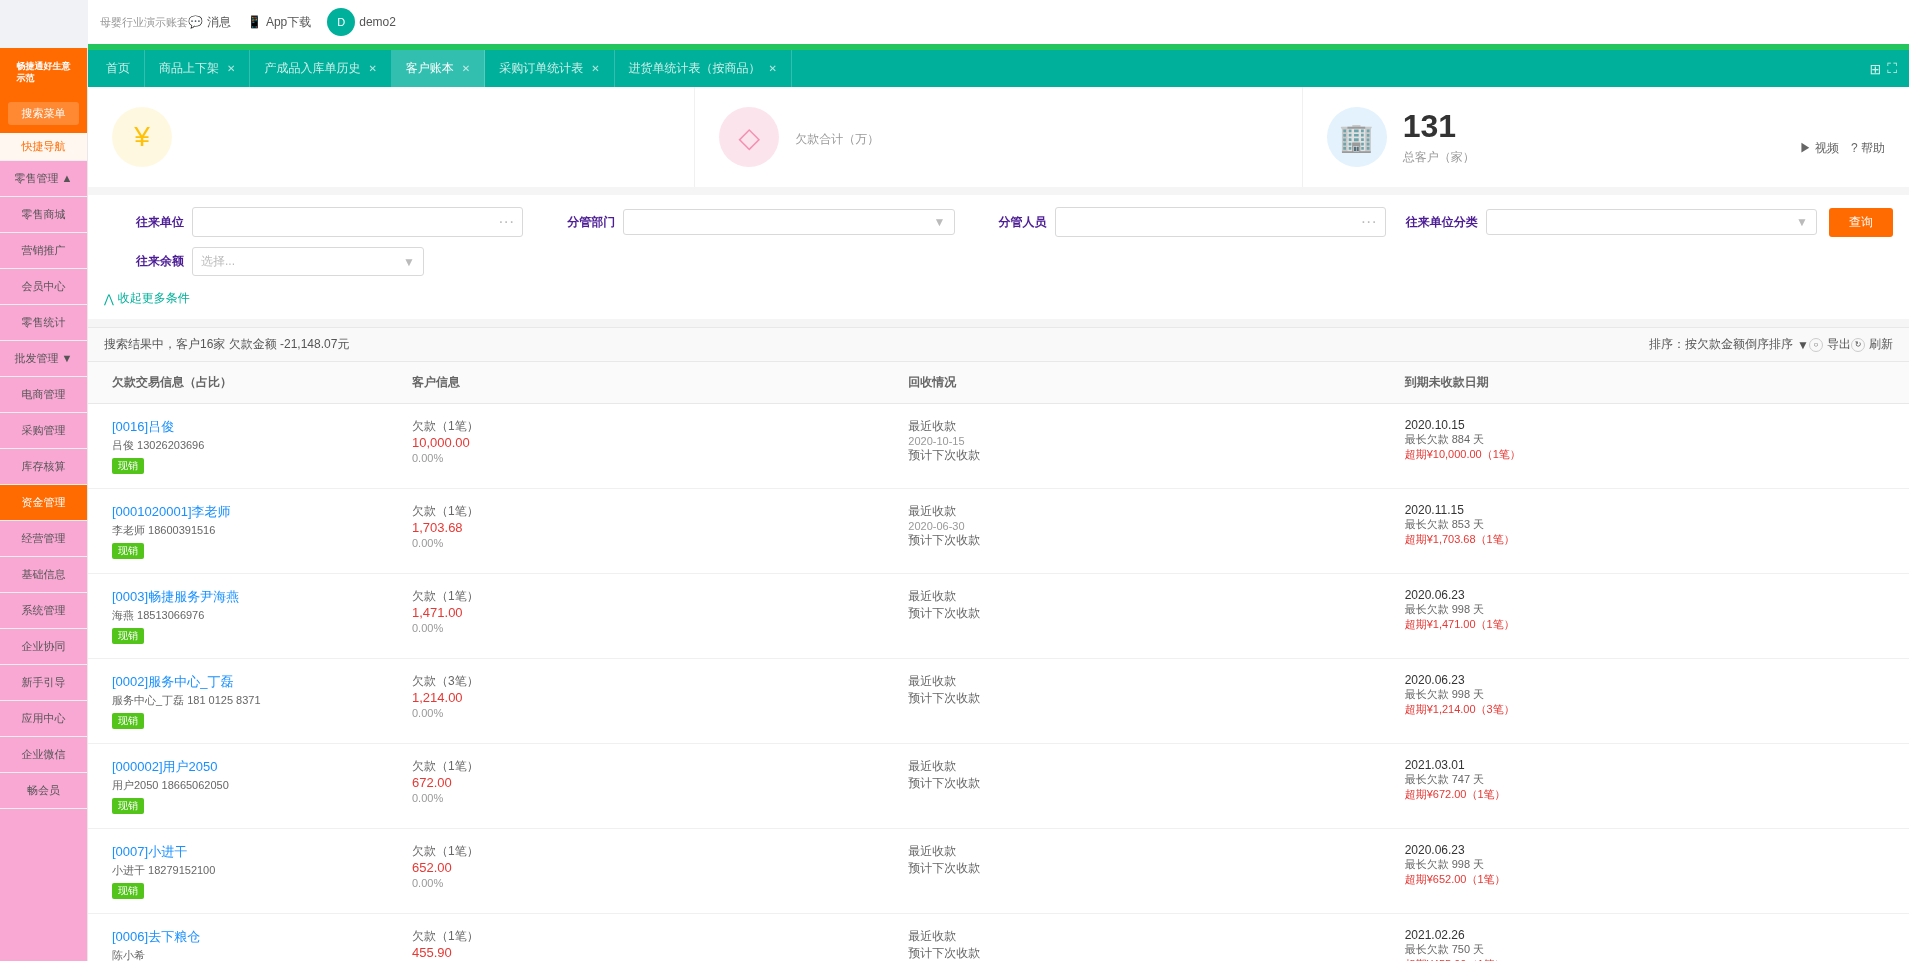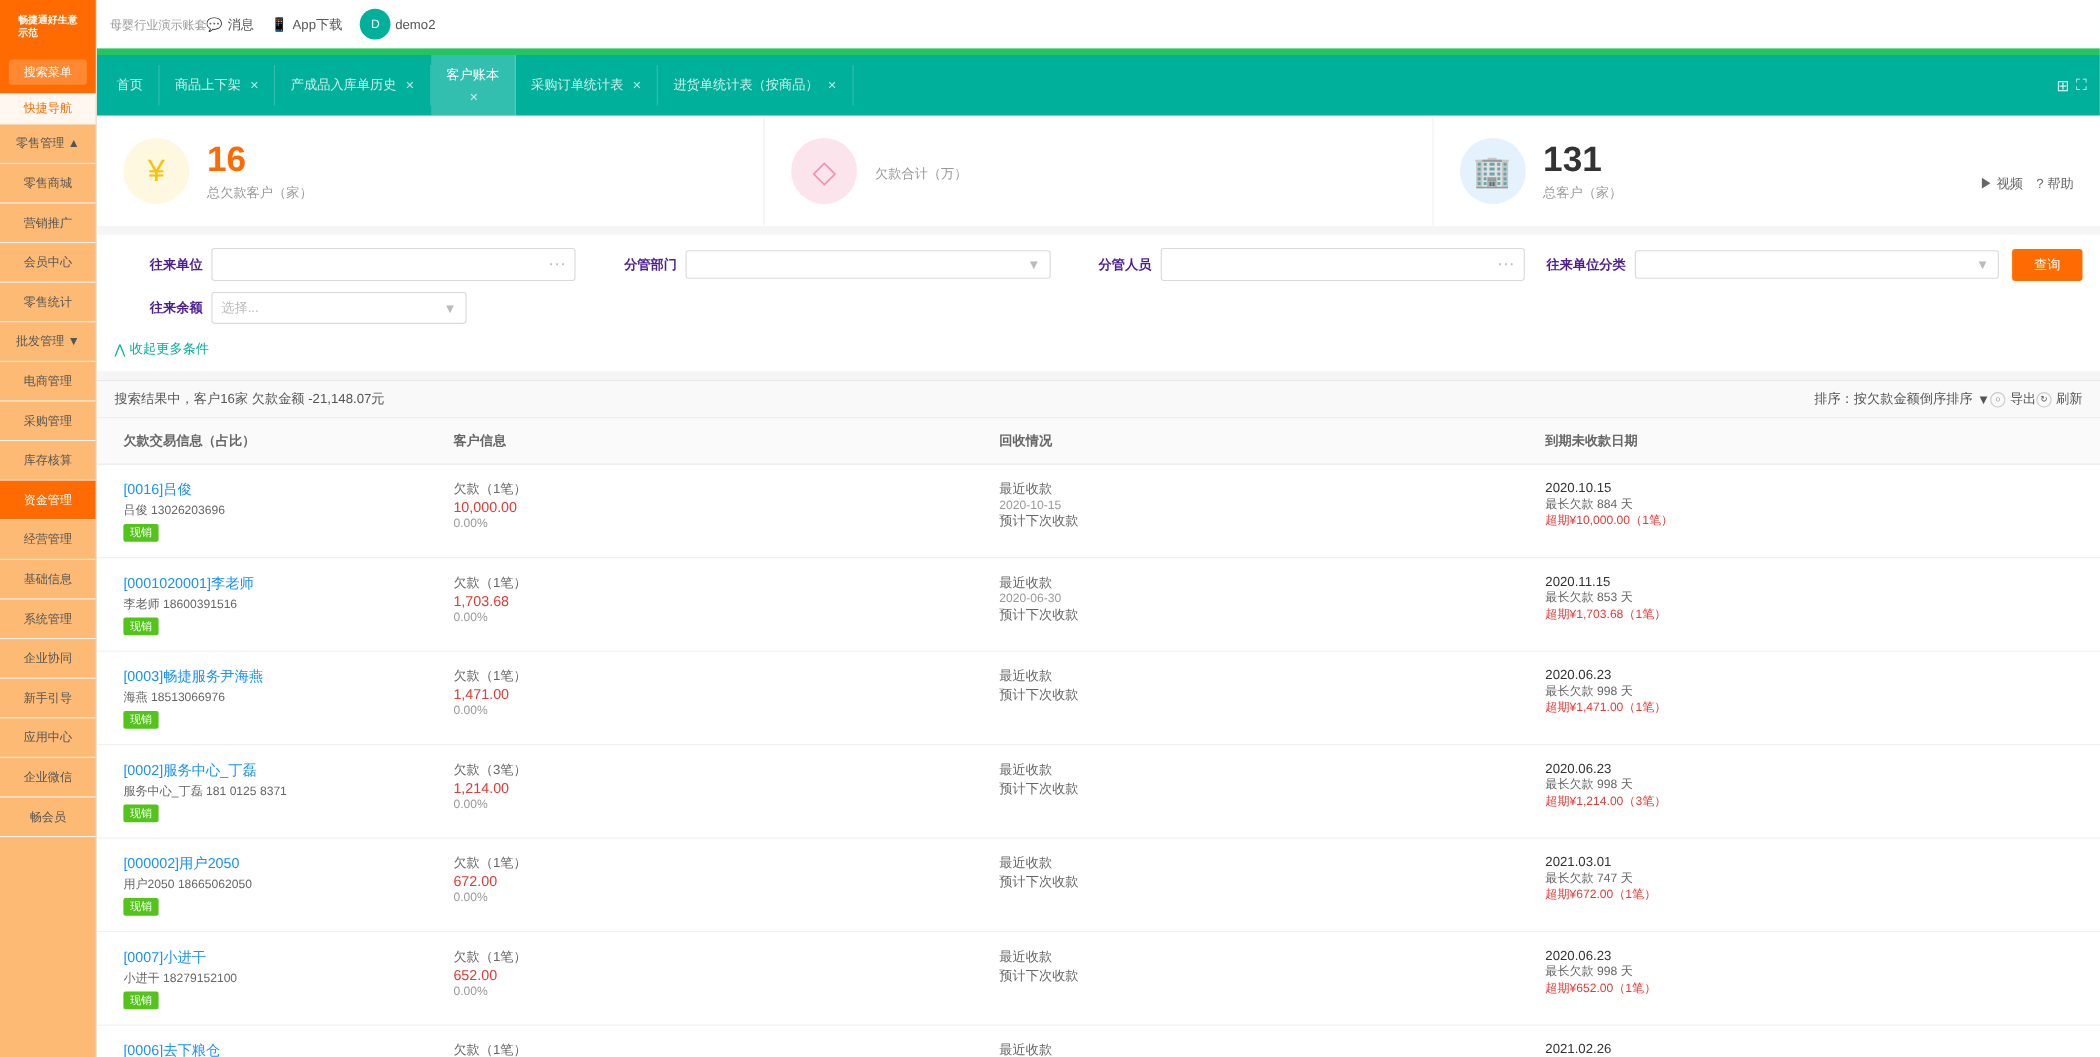--- a/index.html
+++ b/index.html
@@ -1,39 +1,39 @@
 <!DOCTYPE html>
 <html><head>
   <meta charset="utf-8">
   <style>
     * { box-sizing: border-box; margin: 0; padding: 0; }
     body { font-family: 'Microsoft YaHei', Arial, sans-serif; font-size: 12px; background: #f0f2f5; color: #333; display: flex; height: 100vh; overflow: hidden; }
 
     
-    .sidebar { width: 88px; background: #fdba74; display: flex; flex-direction: column; border-right: 1px solid #e8e8e8; flex-shrink: 0; }
+    .sidebar { width: 88px; background: #f9a8d4; display: flex; flex-direction: column; border-right: 1px solid #e8e8e8; flex-shrink: 0; margin-top: 48px; }
     .sidebar-logo { background: #ff6b00; padding: 8px 4px; display: flex; align-items: center; justify-content: center; color: #fff; font-size: 11px; font-weight: bold; height: 50px; }
     .sidebar-search { background: #ff6b00; padding: 4px 8px 8px; }
     .sidebar-search-btn { width: 100%; background: rgba(255,255,255,0.2); border: none; color: #fff; padding: 4px; border-radius: 3px; font-size: 11px; cursor: pointer; text-align: center; }
     .sidebar-nav { flex: 1; overflow-y: auto; }
     .sidebar-item { padding: 10px 4px; text-align: center; cursor: pointer; color: #555; font-size: 11px; border-bottom: 1px solid #f0f0f0; }
     .sidebar-item.active { background: #ff6b00; color: #fff; }
 
     
     .main { flex: 1; display: flex; flex-direction: column; overflow: hidden; }
 
     
     .topbar { height: 50px; background: #fff; display: flex; align-items: center; padding: 0 12px; border-bottom: 6px solid #22c55e; flex-shrink: 0; }
     .topbar-title { font-size: 11px; color: #999; }
     .topbar-right { display: flex; align-items: center; gap: 16px; }
     .topbar-icon { display: flex; align-items: center; gap: 4px; font-size: 12px; color: #555; cursor: pointer; }
 
     
     .tabs { background: #00b09b; display: flex; align-items: center; flex-shrink: 0; padding: 0 4px; text-align: center; }
     .tab { padding: 10px 14px; color: rgba(255,255,255,0.8); font-size: 12px; cursor: pointer; display: flex; align-items: center; gap: 6px; white-space: nowrap; border-right: 1px solid rgba(255,255,255,0.2); }
-    .tab.active { background: rgba(255,255,255,0.2); color: #fff; flex-direction: column; }
+    .tab.active { background: rgba(255,255,255,0.2); color: #fff; }
     .tab-close { font-size: 10px; color: rgba(255,255,255,0.7); margin-left: 2px; }
     .tabs-extra { margin-left: auto; display: flex; align-items: center; gap: 6px; padding-right: 8px; }
     .tabs-extra-btn { color: rgba(255,255,255,0.8); cursor: pointer; font-size: 14px; }
 
     
     .content { flex: 1; overflow-y: auto; background: #f5f5f5; }
 
     
     .stats-bar { background: #fff; display: flex; margin-bottom: 8px; }
     .stat-card { flex: 1; padding: 20px 24px; display: flex; align-items: center; gap: 16px; border-right: 1px solid #f0f0f0; }
@@ -208,24 +208,20 @@
     </div>
   </div>
 
   <div class="content">
 
     <div class="stats-bar">
       <div class="stat-card">
         <div class="stat-icon stat-icon-yellow">
           <span>¥</span>
         </div>
-        <div class="stat-info">
-          <div class="stat-value stat-value-orange">16</div>
-          <div class="stat-label">总欠款客户（家）</div>
-        </div>
       </div>
       <div class="stat-card">
         <div class="stat-icon stat-icon-pink">
           <span>◇</span>
         </div>
         <div class="stat-info">
           <div class="stat-label">欠款合计（万）</div>
         </div>
       </div>
       <div class="stat-card">

